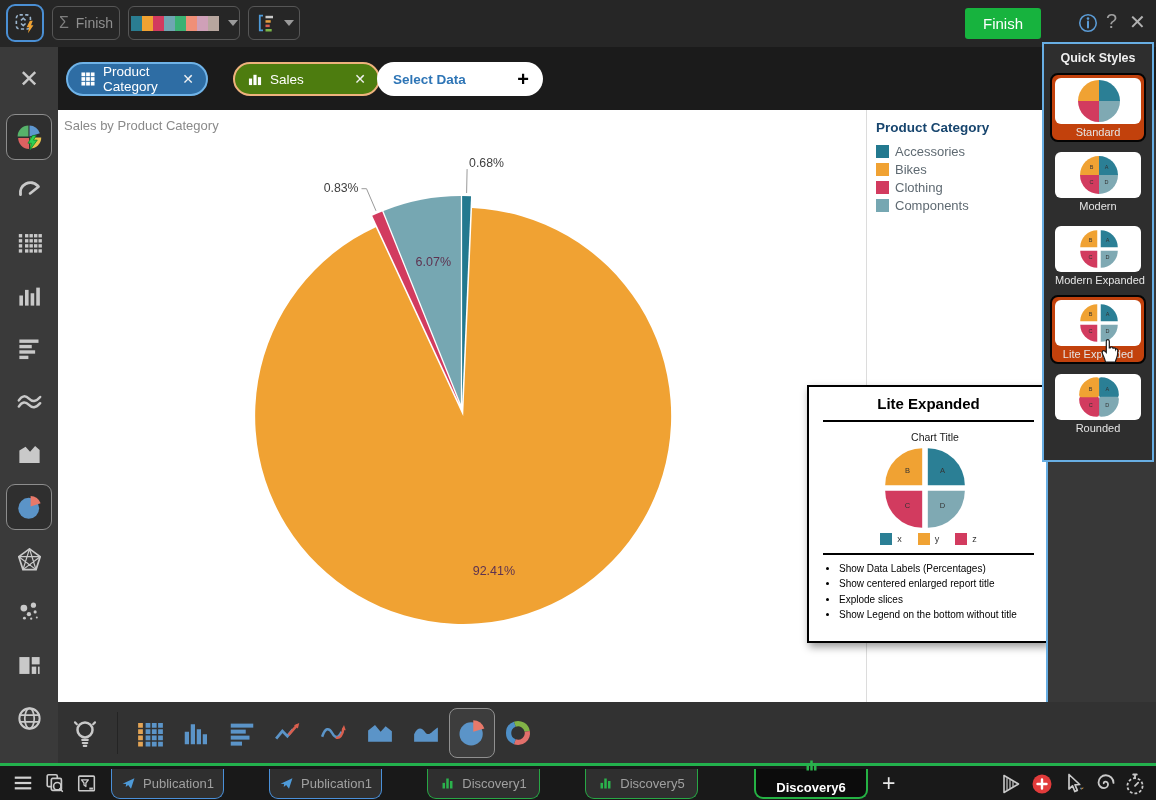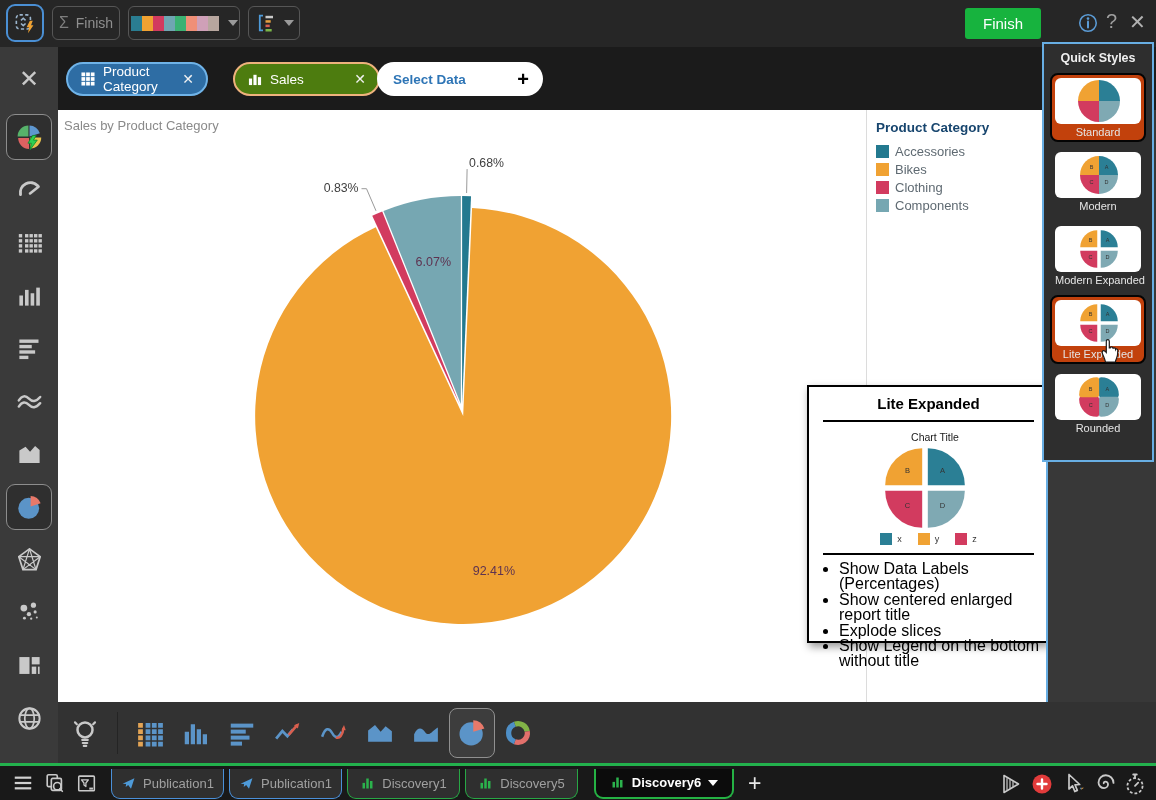--- a/index.html
+++ b/index.html
@@ -57,42 +57,42 @@
   .cb-item{width:46px;height:50px;display:flex;align-items:center;justify-content:center;border-radius:8px;cursor:pointer;flex:none;box-sizing:border-box;}
   .cb-item.sel{border:1.5px solid #909090;background:#3d3d3d;}
   .cb-item svg{width:30px;height:30px;}
   .cb-div{width:1px;height:42px;background:#242424;margin:0 9px;flex:none;}
 
   
   #tabbar{position:absolute;left:0;top:763px;width:1156px;height:37px;background:#191919;border-top:3px solid #23b14d;box-sizing:border-box;display:flex;align-items:center;}
   .tbl-ic{width:30px;height:28px;display:flex;align-items:center;justify-content:center;cursor:pointer;flex:none;}
   .tbl-ic svg{width:22px;height:22px;}
   #tab-left-icons{display:flex;margin-left:8px;gap:2px;}
-  #tabs{display:flex;margin-left:4px;}
+  #tabs{display:flex;margin-left:4px;gap:40px;}
   .tab{height:30px;margin-left:5px;margin-top:1px;border-radius:0 0 9px 9px;background:#2f2f2f;display:flex;align-items:center;justify-content:center;gap:7px;font-size:13px;color:#a0a0a0;box-sizing:border-box;cursor:pointer;flex:none;width:113px;border-top:none;}
   .tab.publication{border:1.5px solid #4a90d9;border-top:none;}
   .tab.discovery{border:1.5px solid #28a745;border-top:none;}
-  .tab.active{width:140px;margin-left:16px;background:#0c0c0c;border:2px solid #25b244;border-top:none;color:#fff;font-weight:bold;}
+  .tab.active{width:114px;margin-left:16px;background:#0c0c0c;border:2px solid #25b244;border-top:none;color:#fff;font-weight:bold;flex-direction:column;}
   .tab-ic svg{width:15px;height:15px;}
   .tab-caret{width:0;height:0;border-left:5px solid transparent;border-right:5px solid transparent;border-top:6px solid #fff;}
   #tab-add{margin-left:14px;color:#e8e8e8;font-size:23px;font-weight:300;cursor:pointer;}
   #tab-right-icons{position:absolute;right:8px;top:5px;display:flex;gap:5px;}
   .tbr-ic{width:26px;height:26px;display:flex;align-items:center;justify-content:center;cursor:pointer;}
   .tbr-ic svg{width:24px;height:24px;}
 
   
   #style-tooltip{position:absolute;left:807px;top:385px;width:241px;height:258px;background:#fff;z-index:5;border:2px solid #000;border-right:none;box-sizing:border-box;box-shadow:2px 4px 8px rgba(0,0,0,.4);}
   .tt-title{margin-top:8px;text-align:center;font-size:15px;font-weight:bold;color:#000;}
   .tt-hr{border:none;border-top:2px solid #000;margin:8px 14px 0 14px;}
   .tt-chart-title{margin:9px 0 0 13px;font-size:10.5px;color:#1a1a1a;text-align:center;}
   #tt-pie{margin-top:-4px;}
   #tt-legend{display:flex;justify-content:center;gap:16px;margin-top:-2px;}
   .tt-leg-item{display:flex;align-items:center;gap:5px;font-size:9px;color:#333;}
   .tt-leg-sw{width:12px;height:12px;}
-  #tt-bullets{margin:6px 0 0 0;padding-left:30px;font-size:16px;color:#000;}
+  #tt-bullets{margin:6px 0 0 0;padding-left:30px;font-size:10px;color:#000;}
   #tt-bullets li{line-height:15.4px;}
 
   
   #qs-panel{position:absolute;left:1042px;top:42px;width:112px;height:420px;background:#2e2e2e;border:2px solid #68aee3;box-sizing:border-box;z-index:7;}
   .qs-title{margin-top:7px;text-align:center;font-size:12.5px;font-weight:bold;color:#efefef;}
   #qs-list{display:flex;flex-direction:column;align-items:center;margin-top:8px;gap:5px;}
   .qs-item{width:96px;border-radius:8px;padding:3px 3px 2px 3px;box-sizing:border-box;text-align:center;border:2px solid transparent;cursor:pointer;}
   .qs-item.selected,.qs-item.hover{background:#c2410c;border:2px solid #040404;}
   .qs-card{background:#fff;border-radius:6px;height:46px;display:flex;align-items:center;justify-content:center;}
   .qs-label{font-size:11px;color:#e5e5e5;margin-top:2px;white-space:nowrap;}

